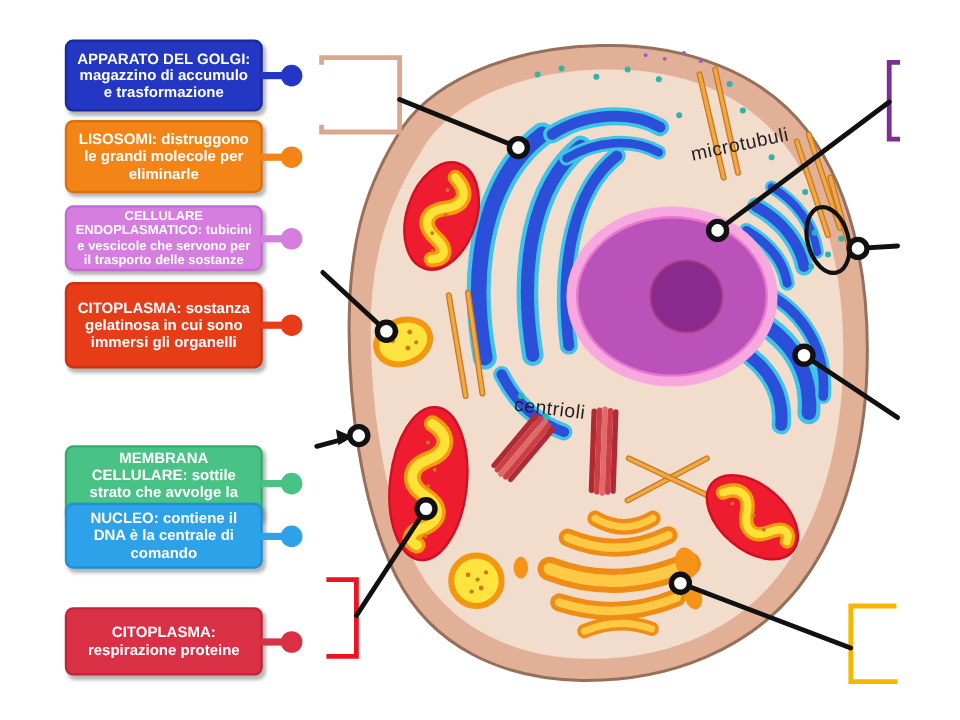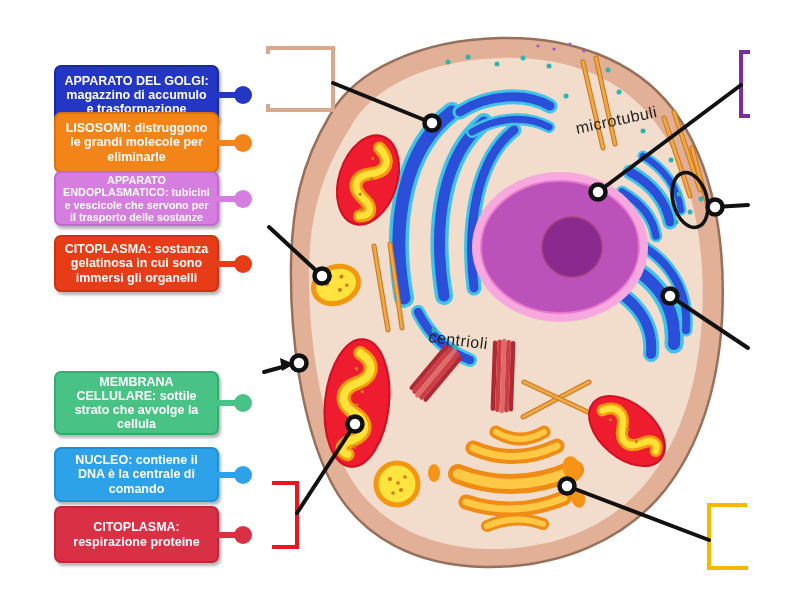--- a/index.html
+++ b/index.html
@@ -244,51 +244,51 @@
     <circle cx="322" cy="276" r="7.5"></circle>
     <circle cx="299" cy="363" r="7.5"></circle>
     <circle cx="355" cy="424" r="7.5"></circle>
     <circle cx="567" cy="486" r="7.5"></circle>
   </g>
 
   <text class="diagram-note" x="577" y="134" transform="rotate(-12 577 134)">microtubuli</text>
   <text class="diagram-note" x="428" y="342" transform="rotate(7 428 342)">centrioli</text>
 </svg>
 
-  <div class="tile" style="top: 33px; height: 60px; background: rgb(35, 54, 196); border-color: rgb(26, 42, 157); margin-top: 32px;">
+  <div class="tile" style="top: 33px; height: 60px; background: rgb(35, 54, 196); border-color: rgb(26, 42, 157);">
     <div><span class="kw">APPARATO DEL GOLGI:</span>
     <span class="tx">magazzino di accumulo e trasformazione</span></div>
     <span class="stub" style="background: rgb(35, 54, 196);"></span>
     <span class="tdot" style="background: rgb(35, 54, 196);"></span>
   </div>
-  <div class="tile" style="top: 100px; height: 61px; background: rgb(242, 132, 24); border-color: rgb(218, 113, 15); margin-top: 12px;">
+  <div class="tile" style="top: 100px; height: 61px; background: rgb(242, 132, 24); border-color: rgb(218, 113, 15);">
     <div><span class="kw">LISOSOMI:</span>
     <span class="tx">distruggono le grandi molecole per eliminarle</span></div>
     <span class="stub" style="background: rgb(242, 132, 24);"></span>
     <span class="tdot" style="background: rgb(242, 132, 24);"></span>
   </div>
   <div class="tile small" style="top: 171px; height: 55px; background: rgb(214, 125, 224); border-color: rgb(195, 105, 210);">
-    <div><span class="kw">APPARATO ENDOPLASMATICO:</span>
+    <div><span class="kw">CELLULARE ENDOPLASMATICO:</span>
     <span class="tx">tubicini e vescicole che servono per il trasporto delle sostanze</span></div>
     <span class="stub" style="background: rgb(214, 125, 224);"></span>
     <span class="tdot" style="background: rgb(214, 125, 224);"></span>
   </div>
-  <div class="tile" style="top: 235px; height: 57px; background: rgb(230, 60, 23); border-color: rgb(207, 48, 15);">
+  <div class="tile" style="top: 235px; height: 72px; background: rgb(230, 60, 23); border-color: rgb(207, 48, 15);">
     <div><span class="kw">CITOPLASMA:</span>
     <span class="tx">sostanza gelatinosa in cui sono immersi gli organelli</span></div>
     <span class="stub" style="background: rgb(230, 60, 23);"></span>
     <span class="tdot" style="background: rgb(230, 60, 23);"></span>
   </div>
   <div class="tile" style="top: 371px; height: 64px; background: rgb(73, 194, 133); border-color: rgb(51, 173, 111);">
     <div><span class="kw">MEMBRANA CELLULARE:</span>
     <span class="tx">sottile strato che avvolge la cellula</span></div>
     <span class="stub" style="background: rgb(73, 194, 133);"></span>
     <span class="tdot" style="background: rgb(73, 194, 133);"></span>
   </div>
-  <div class="tile" style="top: 447px; height: 55px; background: rgb(45, 162, 232); border-color: rgb(30, 144, 216);">
+  <div class="tile" style="top: 419px; height: 55px; background: rgb(45, 162, 232); border-color: rgb(30, 144, 216);">
     <div><span class="kw">NUCLEO:</span>
     <span class="tx">contiene il DNA è la centrale di comando</span></div>
     <span class="stub" style="background: rgb(45, 162, 232);"></span>
     <span class="tdot" style="background: rgb(45, 162, 232);"></span>
   </div>
   <div class="tile" style="top: 506px; height: 57px; background: rgb(217, 48, 70); border-color: rgb(194, 36, 58);">
     <div><span class="kw">CITOPLASMA:</span>
     <span class="tx">respirazione proteine</span></div>
     <span class="stub" style="background: rgb(217, 48, 70);"></span>
     <span class="tdot" style="background: rgb(217, 48, 70);"></span>

